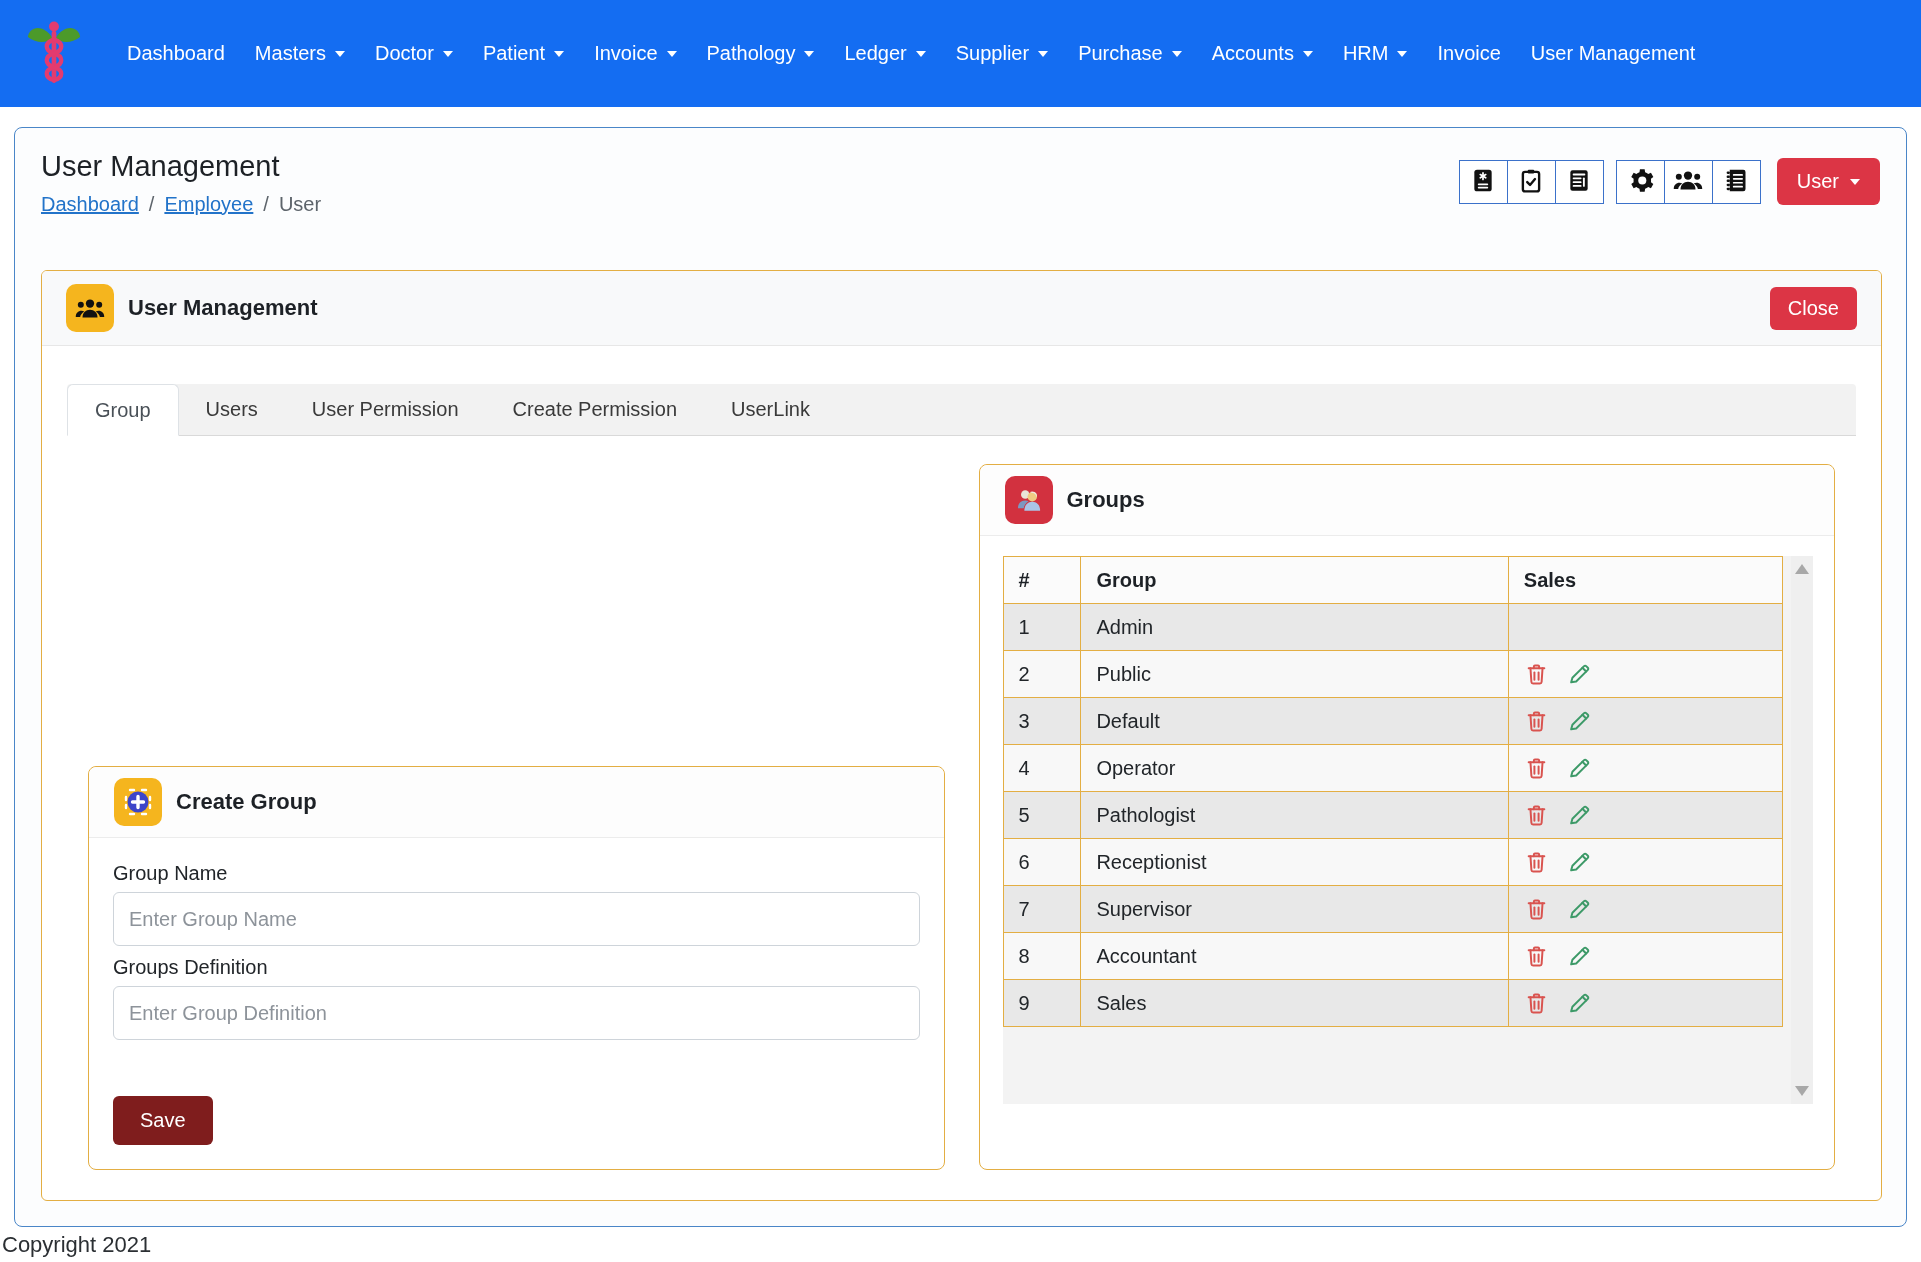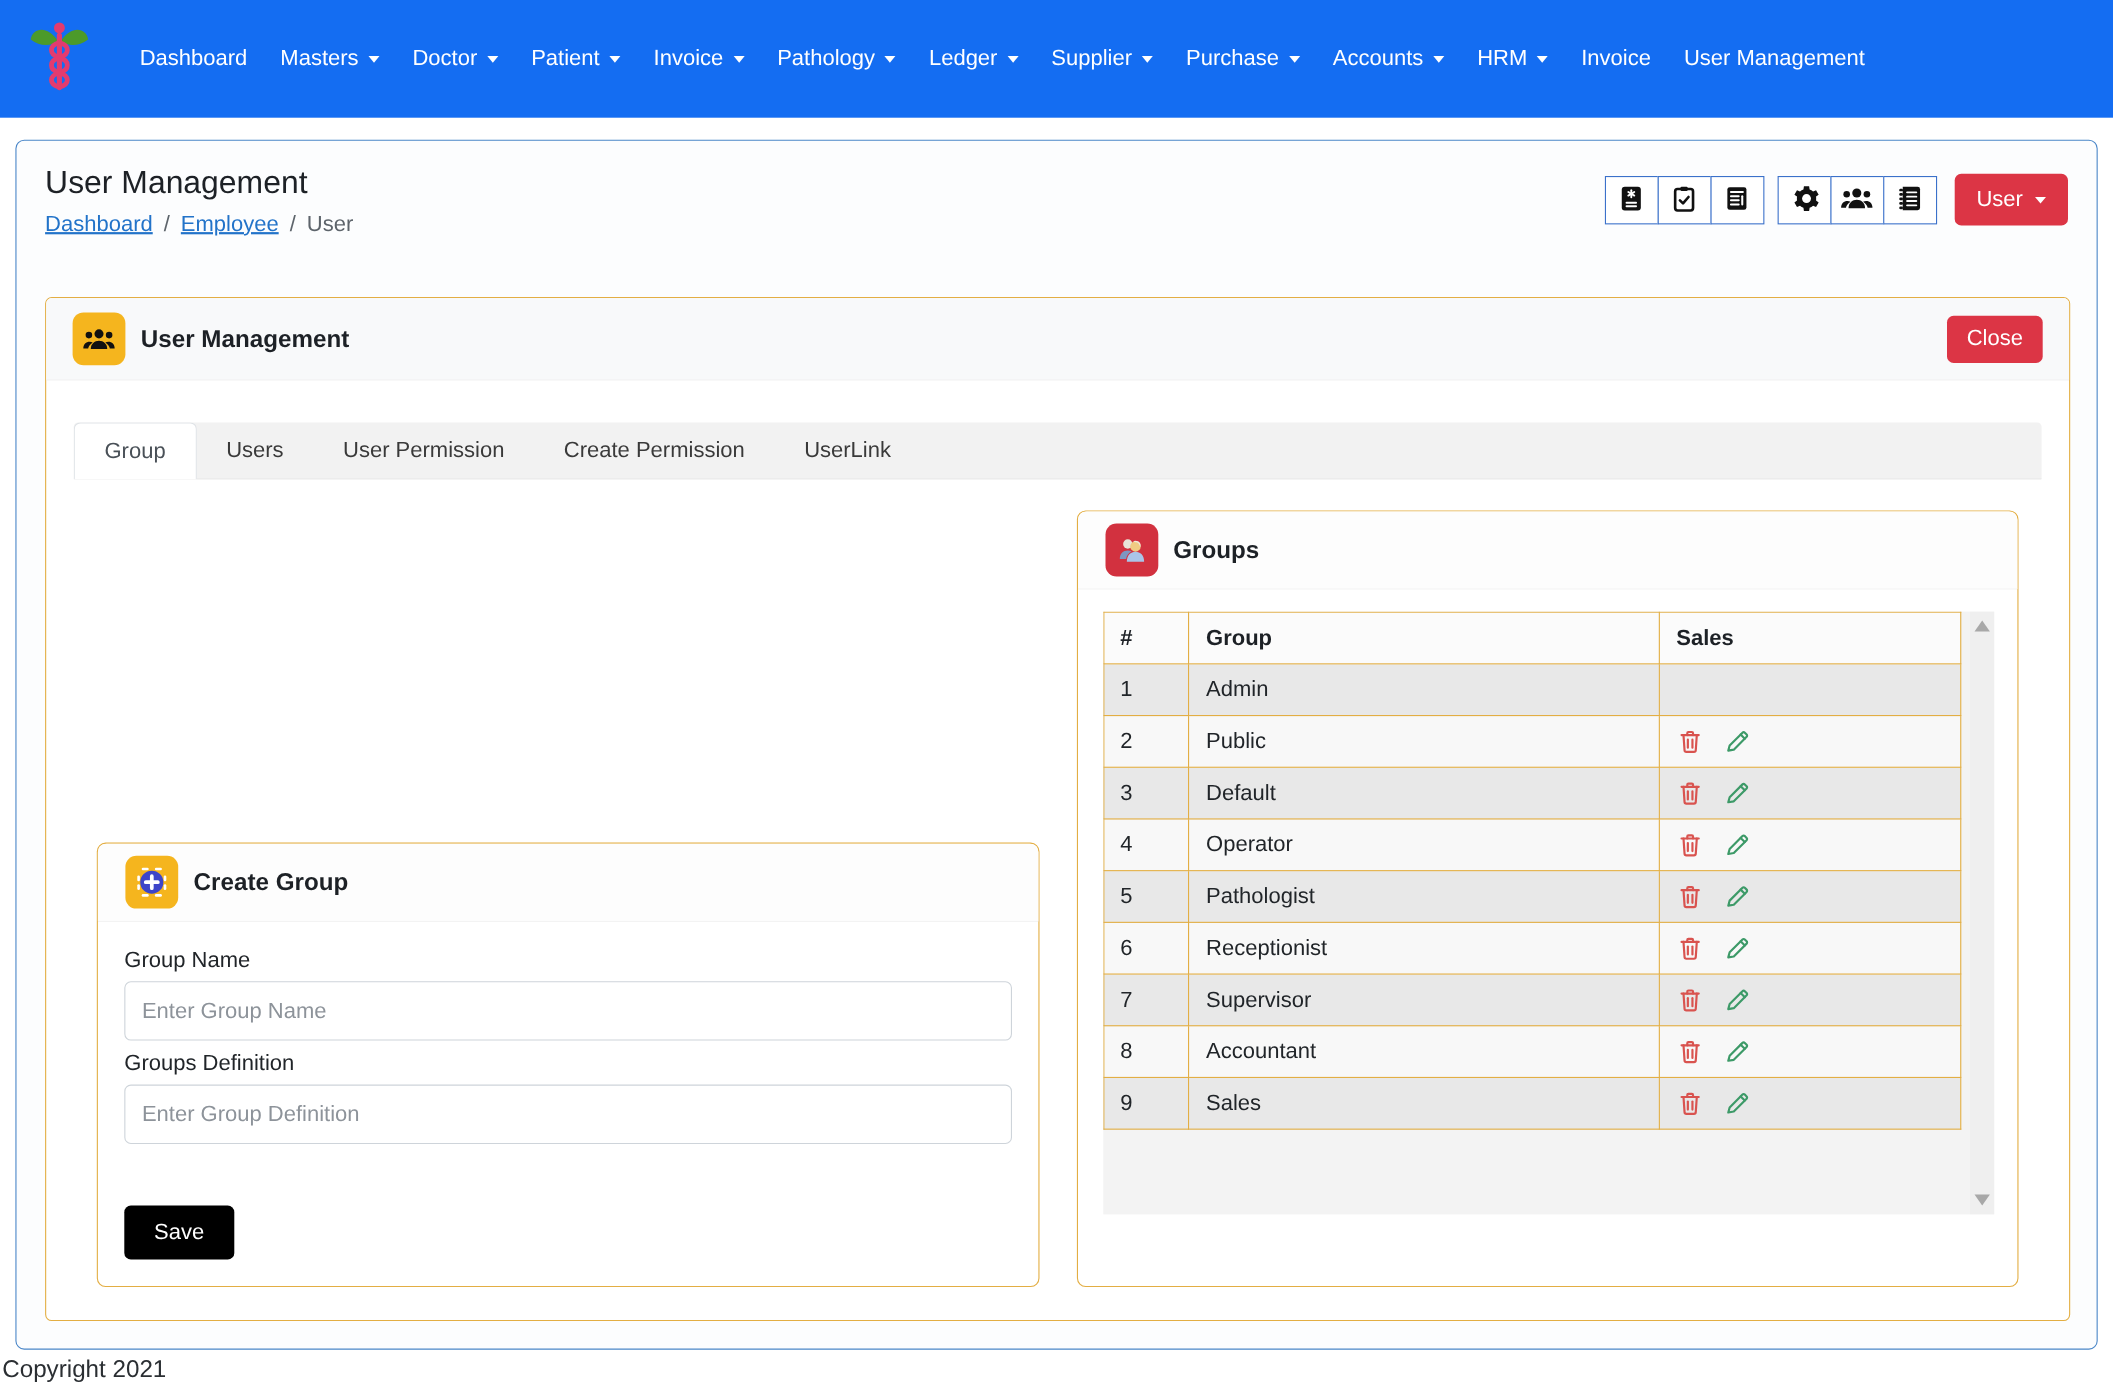--- a/index.html
+++ b/index.html
@@ -61,21 +61,21 @@
   .panel-title { font-size:22px; font-weight:bold; margin-left:14px; color:#1d2126; }
 
   
   .form-body { padding:24px; }
   .field-label { font-size:20px; color:#212529; margin-bottom:7px; }
   .text-input { width:100%; height:54px; border:1px solid #ced4da; border-radius:6px;
                 font-size:20px; padding:0 15px; color:#212529; background:#fff;
                 font-family:"Liberation Sans","DejaVu Sans",sans-serif; }
   .text-input::placeholder { color:#8d939a; }
   .field + .field { margin-top:10px; }
-  .save-btn { margin-top:56px; background:#000000; color:#fff; border:none; border-radius:6px;
+  .save-btn { margin-top:56px; background:#7f1d1d; color:#fff; border:none; border-radius:6px;
               padding:13px 27px; font-size:20px; cursor:pointer; display:inline-block; }
 
   
   .table-body { padding:20px 0 65px 23px; }
   .table-scroll { position:relative; width:810px; height:548px; background:#f3f3f3; overflow:hidden; }
   table.groups { border-collapse:collapse; width:780px; font-size:20px; }
   .groups th, .groups td { border:1px solid #e3ae43; padding:0 15px; height:47px; text-align:left; }
   .groups th { background:#fbfbfb; font-weight:bold; color:#1d2126; }
   .groups tbody tr:nth-child(odd) td { background:#e8e8e8; }
   .groups tbody tr:nth-child(even) td { background:#f8f8f8; }

